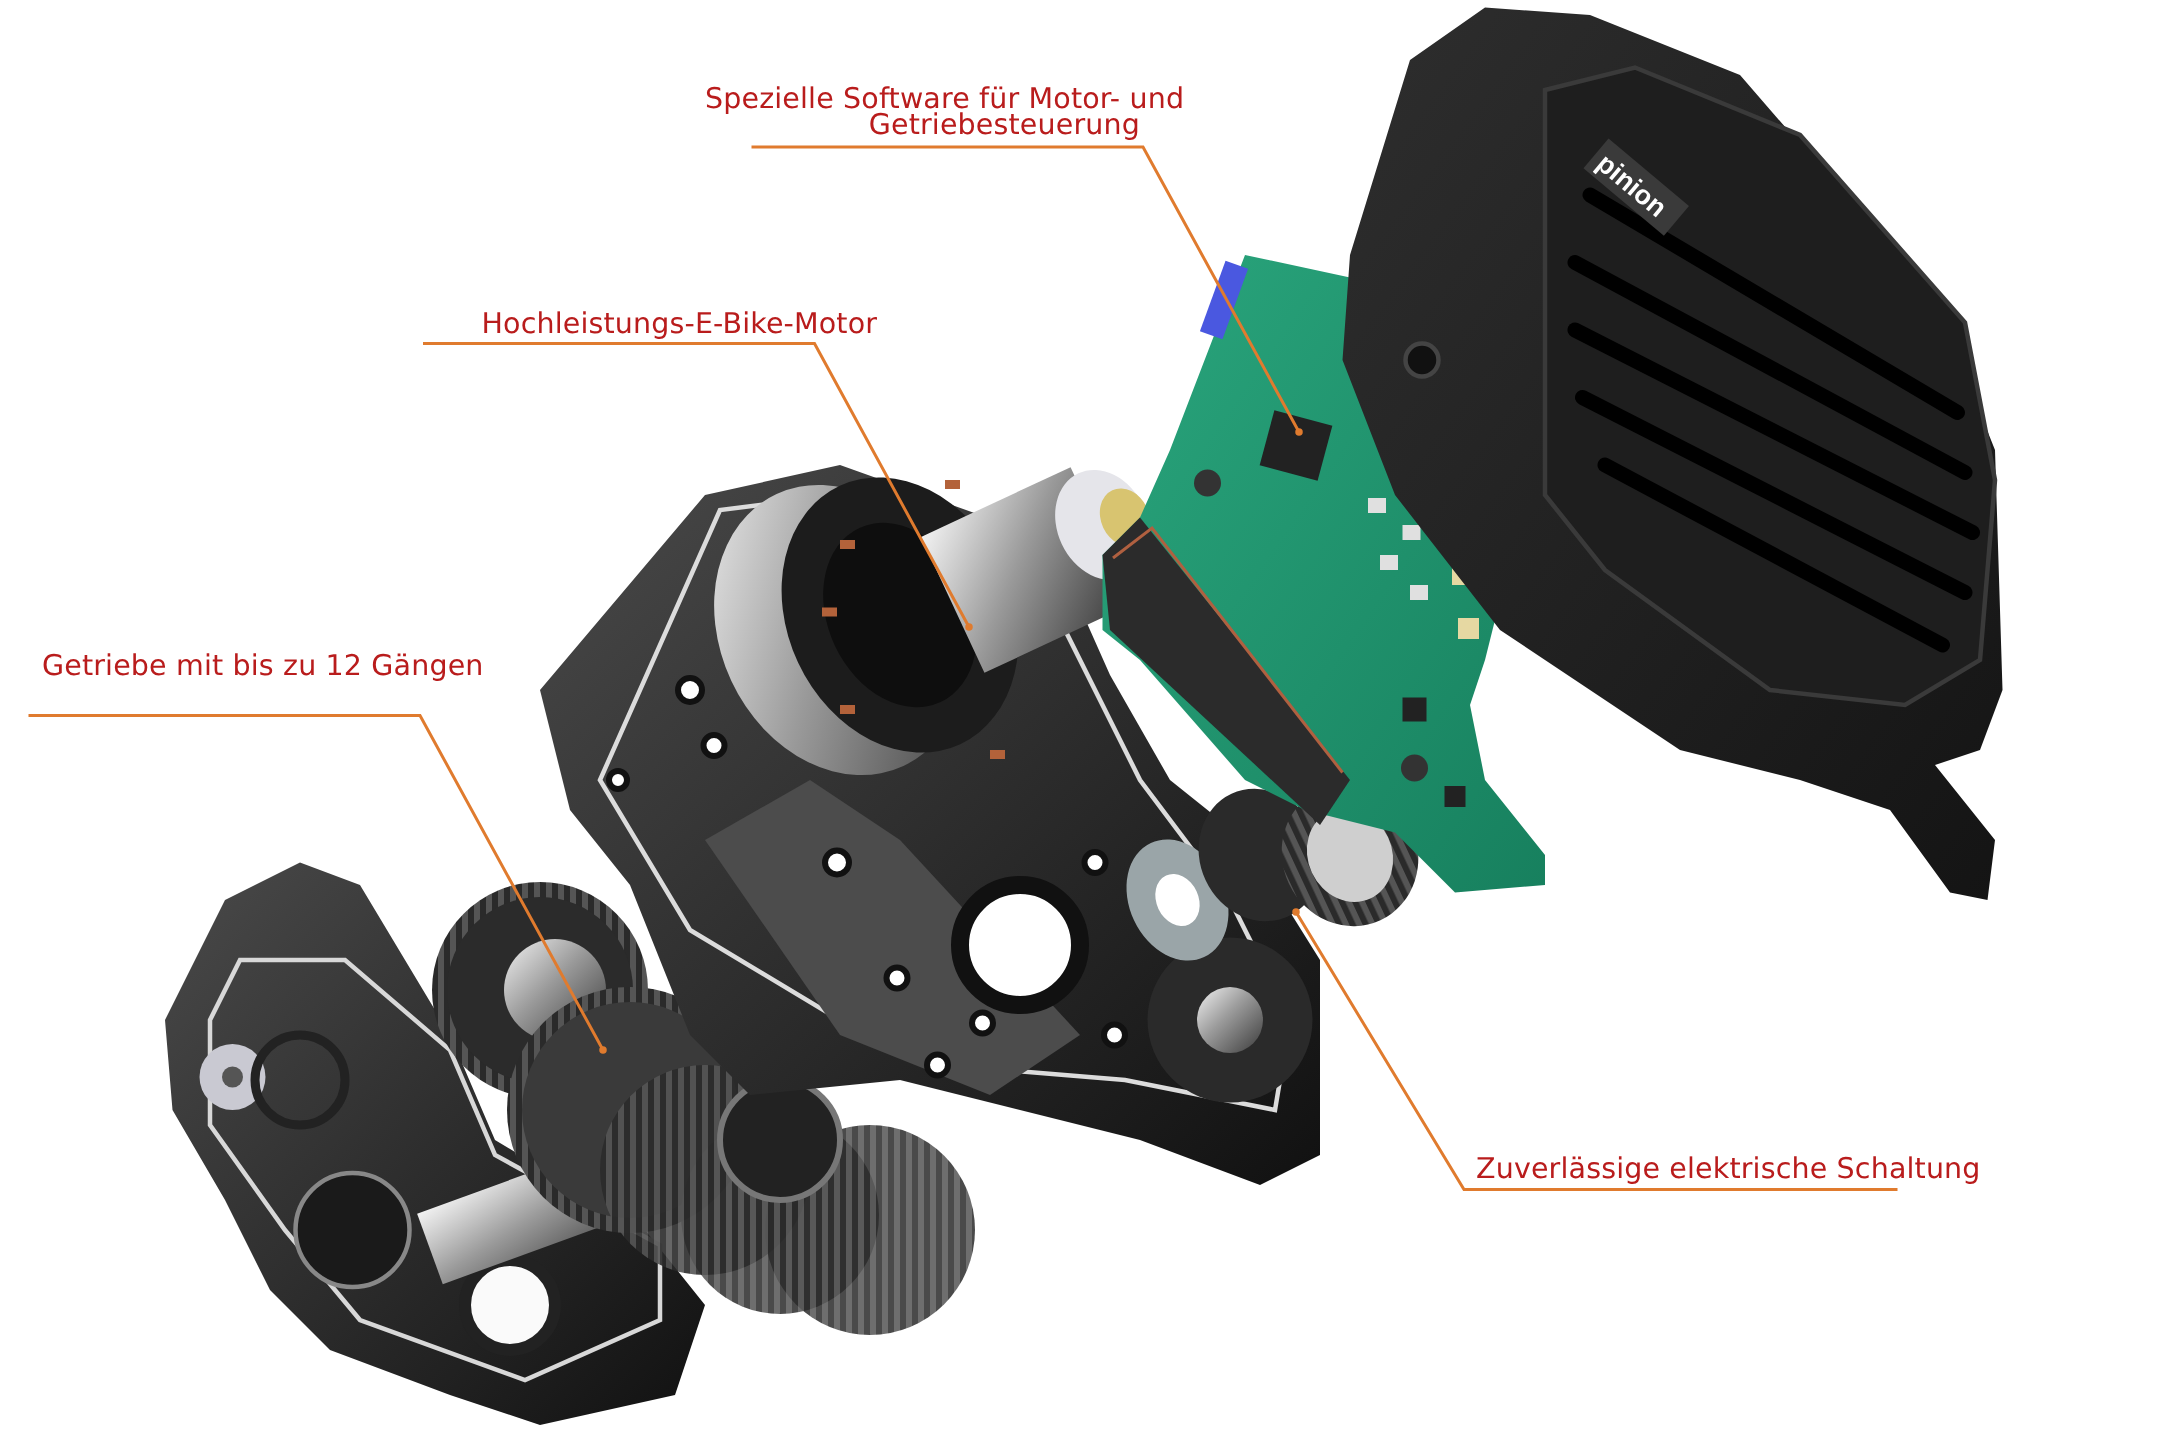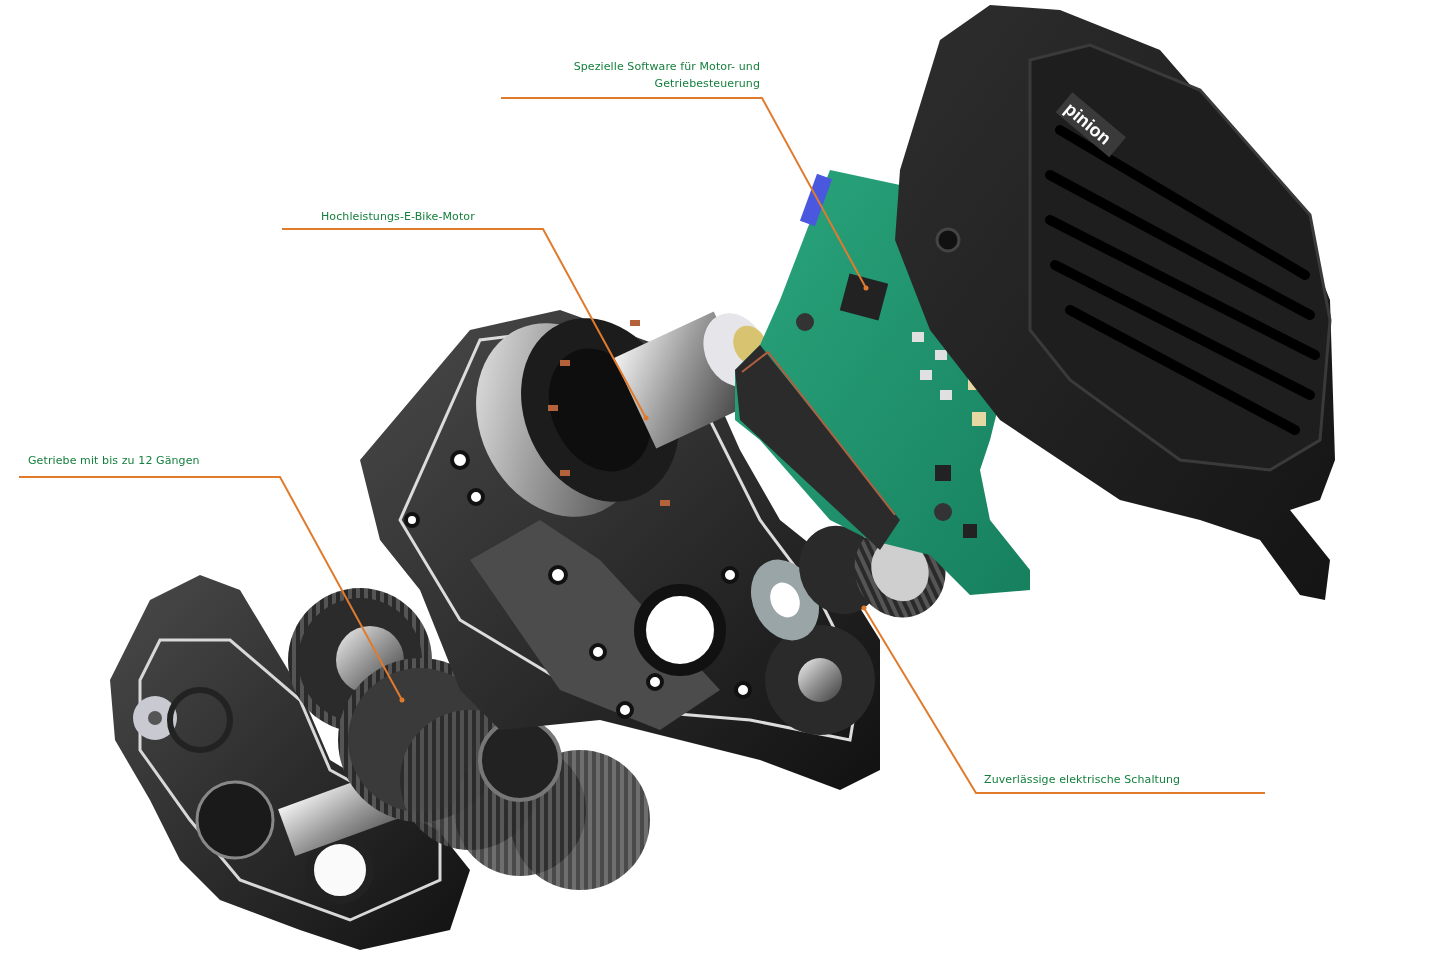--- a/index.html
+++ b/index.html
@@ -3,21 +3,21 @@
 <meta charset="utf-8">
 <style>
   html, body { margin: 0; padding: 0; }
   body {
     width: 1440px; height: 960px; background: #ffffff; overflow: hidden;
     position: relative;
     font-family: "DejaVu Sans", "Liberation Sans", sans-serif;
   }
   #stage { position: absolute; left: 0; top: 0; width: 1440px; height: 960px; }
   .label {
-    position: absolute; color: #15803d; font-size: 11px; line-height: 17px;
+    position: absolute; color: #b91c1c; font-size: 19px; line-height: 17px;
     letter-spacing: 0.1px; white-space: nowrap;
   }
   .label.right { text-align: right; }
 </style>
 </head>
 <body>
 
 <div id="stage">
   <svg width="1440" height="960" viewBox="0 0 1440 960" xmlns="http://www.w3.org/2000/svg">
     <defs>
@@ -168,20 +168,20 @@
   
   <div class="label right" style="left:470px; top:58px; width:290px;">
     <div>Spezielle Software für Motor- und</div>
     <div>Getriebesteuerung</div>
   </div>
 
   <div class="label" style="left:321px; top:208px;">
     <span>Hochleistungs-E-Bike-Motor</span>
   </div>
 
-  <div class="label" style="left:28px; top:452px;">
+  <div class="label" style="left:28px; top:436px;">
     <span>Getriebe mit bis zu 12 Gängen</span>
   </div>
 
   <div class="label" style="left:984px; top:771px;text-align:right;">
     <span>Zuverlässige elektrische Schaltung</span>
   </div>
 </div>
 
 </body></html>

